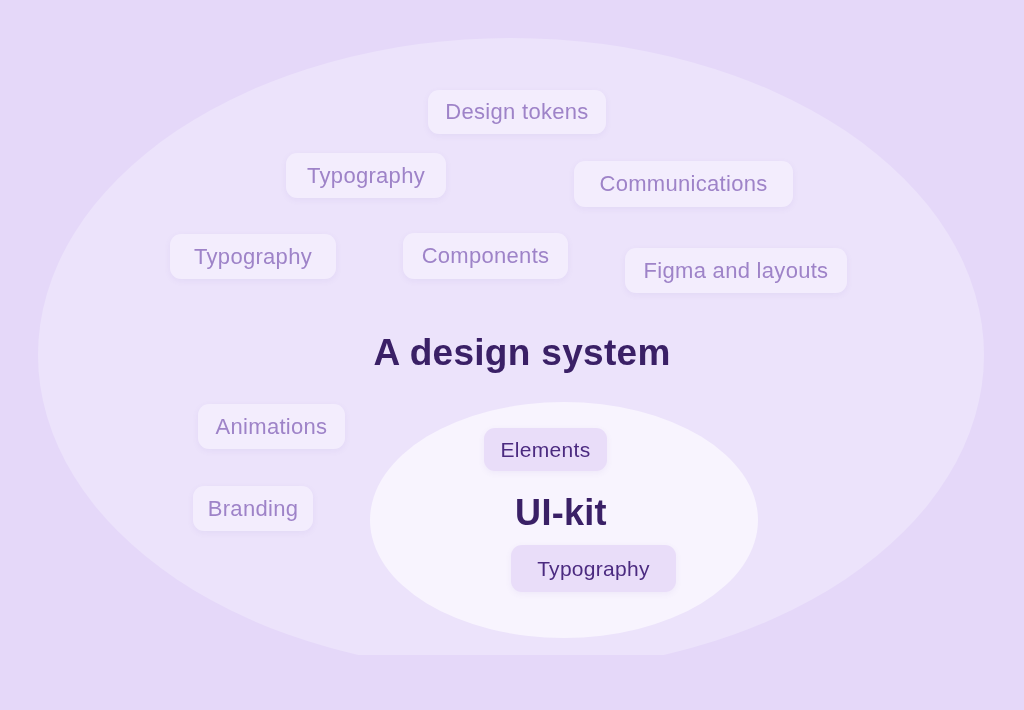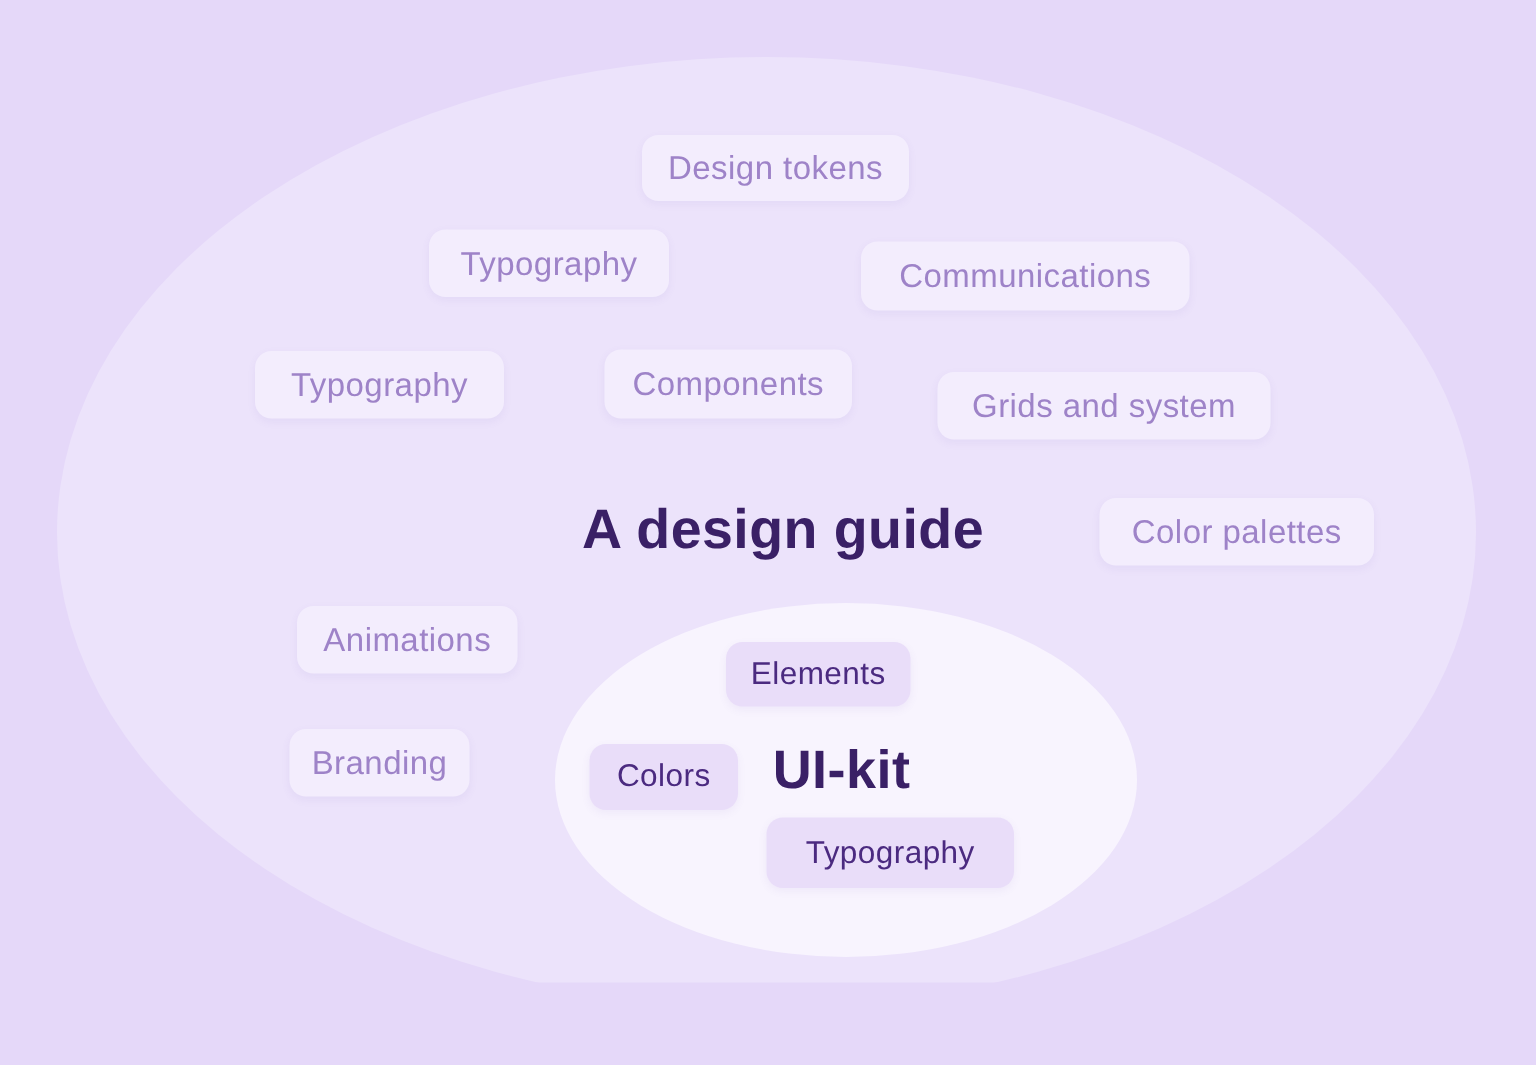--- a/index.html
+++ b/index.html
@@ -80,33 +80,31 @@
   <div class="pill o" style="left:428px;top:90px;width:178px;height:44px">Design tokens</div>
 
   <div class="pill o" style="left:286px;top:153px;width:160px;height:45px">Typography</div>
 
   <div class="pill o" style="left:574px;top:161px;width:219px;height:46px">Communications</div>
 
   <div class="pill o" style="left:170px;top:234px;width:166px;height:45px">Typography</div>
 
   <div class="pill o" style="left:403px;top:233px;width:165px;height:46px">Components</div>
 
-  <div class="pill o" style="left:625px;top:248px;width:222px;height:45px">Grids and system</div>
+  <div class="pill o" style="left:625px;top:248px;width:222px;height:45px">Figma and layouts</div>
 
 
-  <div class="pill o" style="left:733px;top:332px;width:183px;height:45px">Color palettes</div>
 
   <div class="pill o" style="left:198px;top:404px;width:147px;height:45px">Animations</div>
 
 
   <div class="pill o" style="left:193px;top:486px;width:120px;height:45px">Branding</div>
 
-  <div class="big-title">A design guide</div>
+  <div class="big-title">A design system</div>
 
   <div class="pill i" style="left:484px;top:428px;width:123px;height:43px">Elements</div>
 
-  <div class="pill i" style="left:393px;top:496px;width:99px;height:44px">Colors</div>
 
   <div class="inner-title">UI-kit</div>
 
   <div class="pill i" style="left:511px;top:545px;width:165px;height:47px">Typography</div>
 
 </div>
 
 </body></html>

